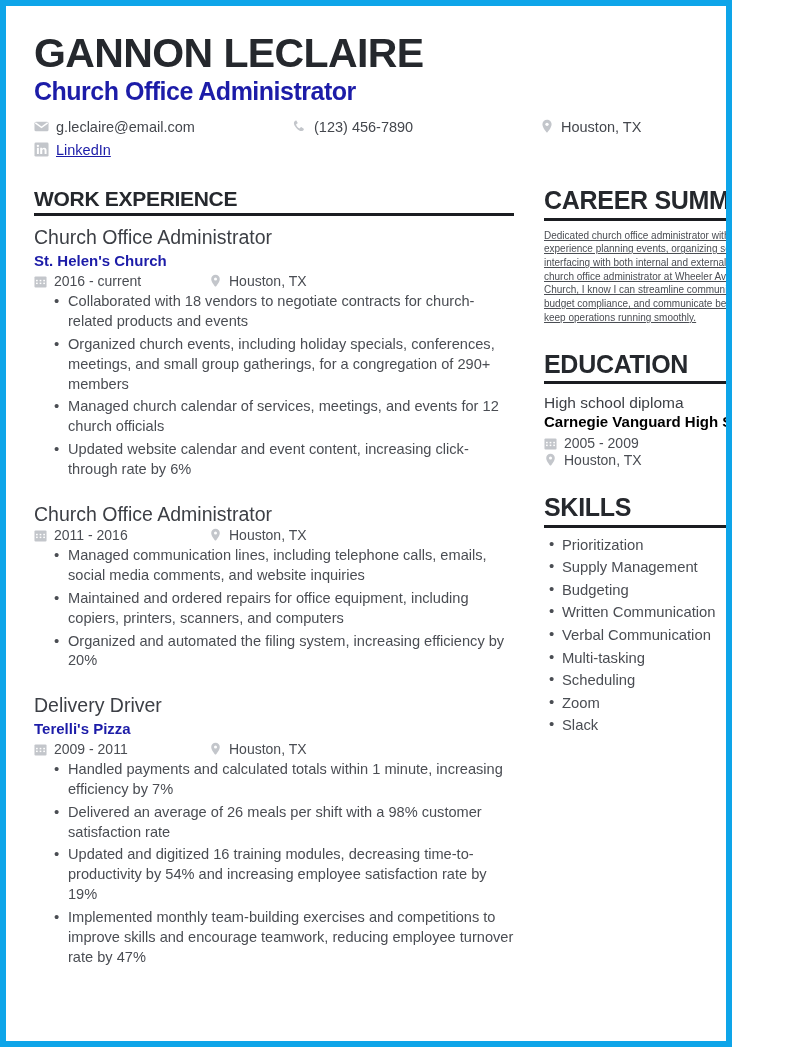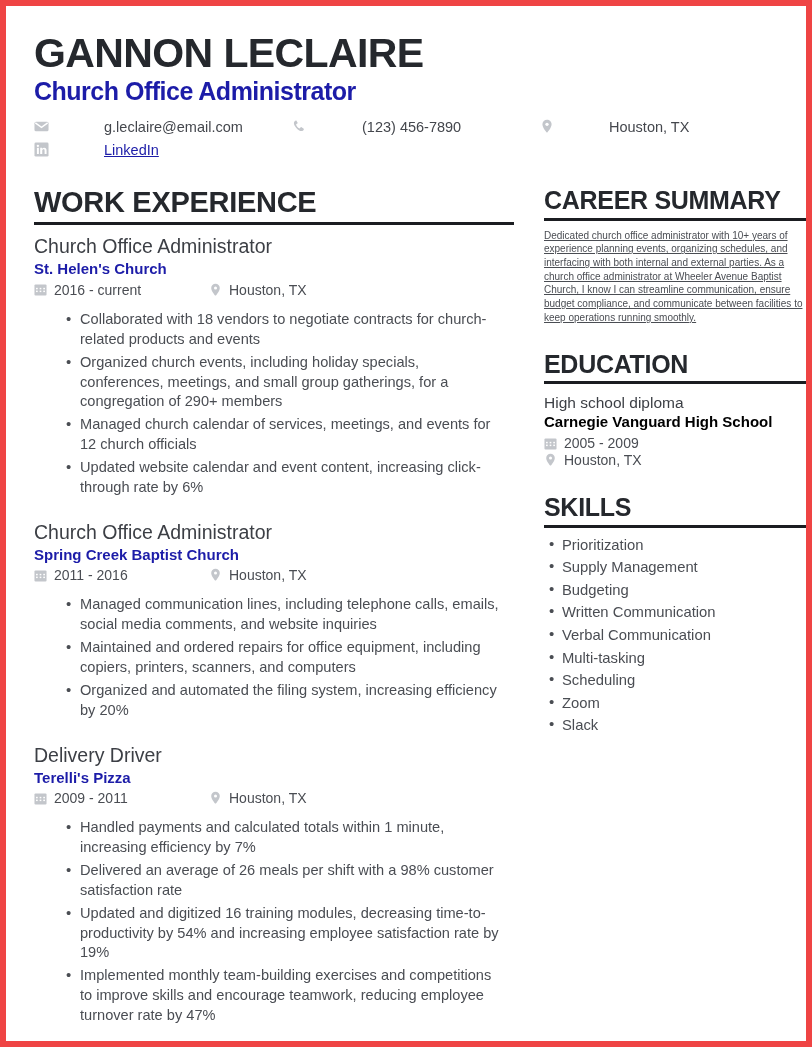--- a/index.html
+++ b/index.html
@@ -7,25 +7,25 @@
     padding: 0;
     background: #ffffff;
   }
   body {
     font-family: "Liberation Sans", sans-serif;
     -webkit-font-smoothing: antialiased;
   }
 
   .page {
     position: relative;
-    width: 812px;
+    width: 732px;
     height: 1047px;
     box-sizing: border-box;
     background: #ffffff;
-    border: 6px solid #ef4444;
+    border: 6px solid #0ea5e9;
     overflow: hidden;
   }
 
   .inner {
     box-sizing: border-box;
     width: 100%;
     height: 100%;
     padding: 26px 28px 10px 28px;
   }
 
@@ -54,21 +54,20 @@
     width: 740px;
     margin-bottom: 4px;
   }
   .contact-item {
     display: flex;
     align-items: center;
     font-size: 14.5px;
     color: #44474d;
     height: 23px;
     box-sizing: border-box;
-    gap: 48px;
   }
   .c-col1 { width: 258px; }
   .c-col2 { width: 248px; }
   .c-col3 { width: 220px; }
 
   .ico {
     display: inline-block;
     flex: 0 0 auto;
     margin-right: 7px;
     line-height: 0;
@@ -83,21 +82,21 @@
   
   .columns {
     display: flex;
     margin-top: 26px;
   }
   .col-left { width: 480px; flex: 0 0 480px; }
   .col-gap  { width: 30px; flex: 0 0 30px; }
   .col-right { width: 262px; flex: 0 0 262px; }
 
   .sec-title {
-    font-size: 29px;
+    font-size: 21px;
     font-weight: bold;
     color: #25282d;
     text-transform: uppercase;
     letter-spacing: -0.3px;
     line-height: 1.1;
     margin: 0;
     padding-bottom: 3px;
     border-bottom: 3px solid #1b1d21;
   }
   .sec-right .sec-title { font-size: 25px; }
@@ -129,21 +128,21 @@
   }
   .meta-item {
     display: flex;
     align-items: center;
     font-size: 14px;
     color: #4a4d53;
   }
   .meta-date { width: 175px; flex: 0 0 175px; }
 
   ul.bullets {
-    margin: 12px;
+    margin: 0;
     padding-left: 34px;
     list-style: none;
   }
   ul.bullets li {
     position: relative;
     font-size: 14.6px;
     line-height: 1.36;
     color: #4a4d53;
     margin-bottom: 3px;
   }
@@ -294,21 +293,20 @@
             <ul class="bullets">
               <li>Collaborated with 18 vendors to negotiate contracts for church-related products and events</li>
               <li>Organized church events, including holiday specials, conferences, meetings, and small group gatherings, for a congregation of 290+ members</li>
               <li>Managed church calendar of services, meetings, and events for 12 church officials</li>
               <li>Updated website calendar and event content, increasing click-through rate by 6%</li>
             </ul>
           </div>
 
           <div class="job">
             <div class="job-title">Church Office Administrator</div>
-            <div class="job-company">Spring Creek Baptist Church</div>
             <div class="job-meta">
               <span class="meta-item meta-date">
                 <span class="ico">
                   <svg width="13" height="13" viewBox="0 0 14 14">
                     <rect x="0.5" y="1.5" width="13" height="12" rx="1.2" fill="#c3c6cb"></rect>
                     <rect x="2.2" y="5.2" width="1.8" height="1.6" fill="#ffffff"></rect>
                     <rect x="6.1" y="5.2" width="1.8" height="1.6" fill="#ffffff"></rect>
                     <rect x="10" y="5.2" width="1.8" height="1.6" fill="#ffffff"></rect>
                     <rect x="2.2" y="8.2" width="1.8" height="1.6" fill="#ffffff"></rect>
                     <rect x="6.1" y="8.2" width="1.8" height="1.6" fill="#ffffff"></rect>

